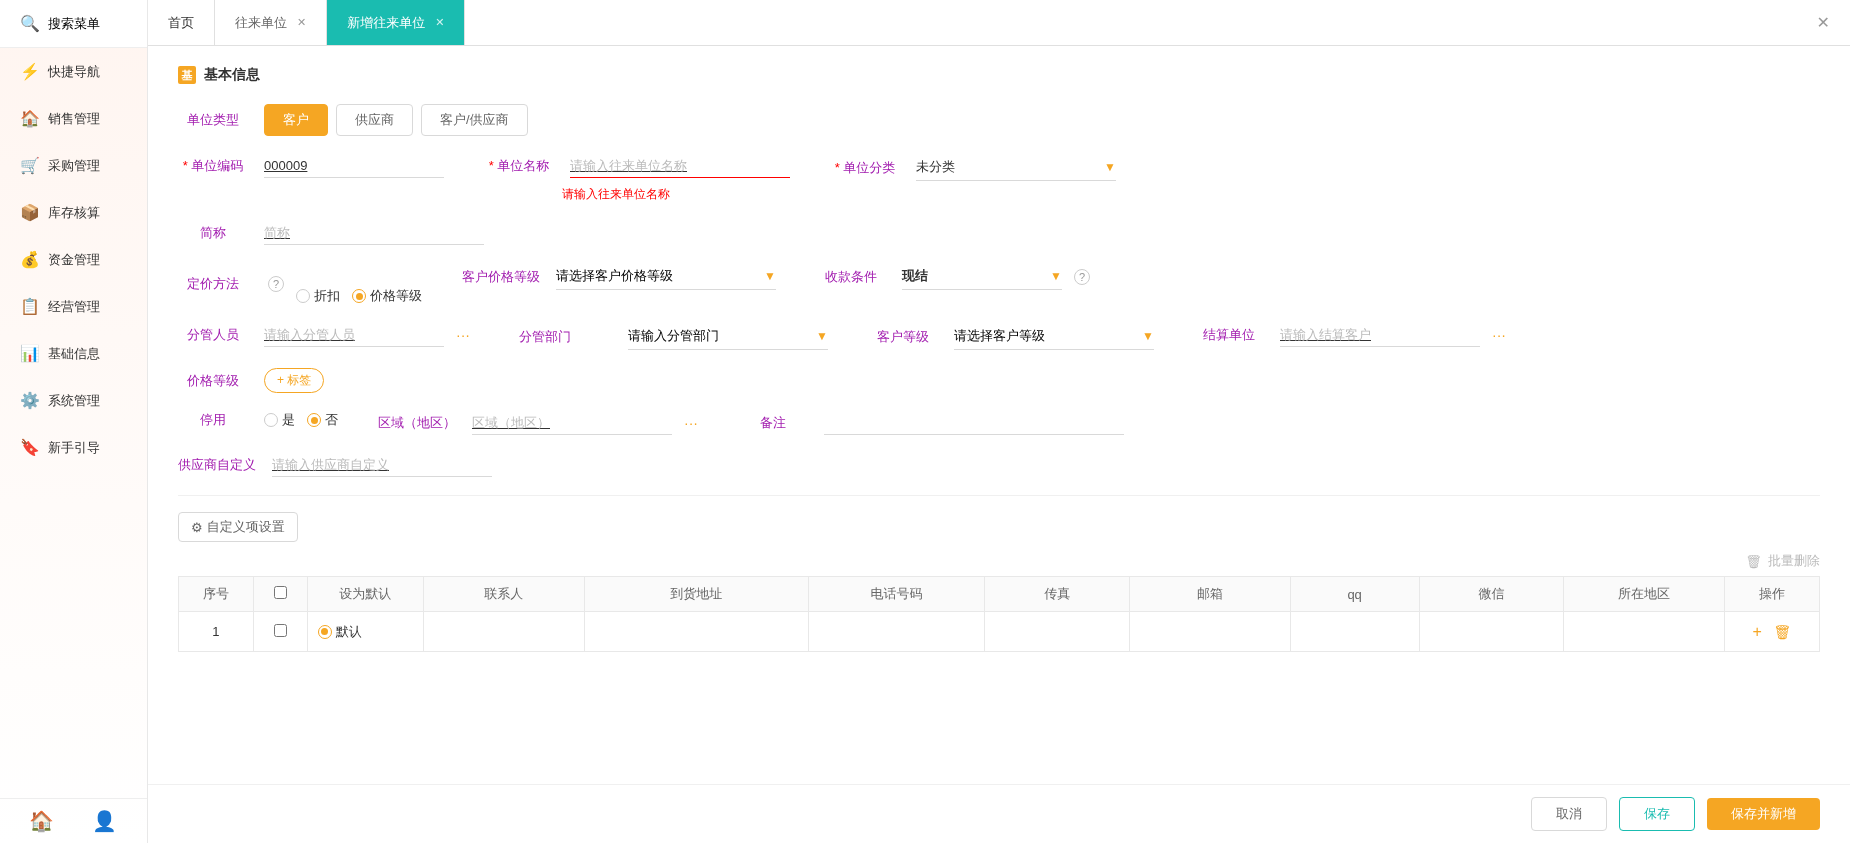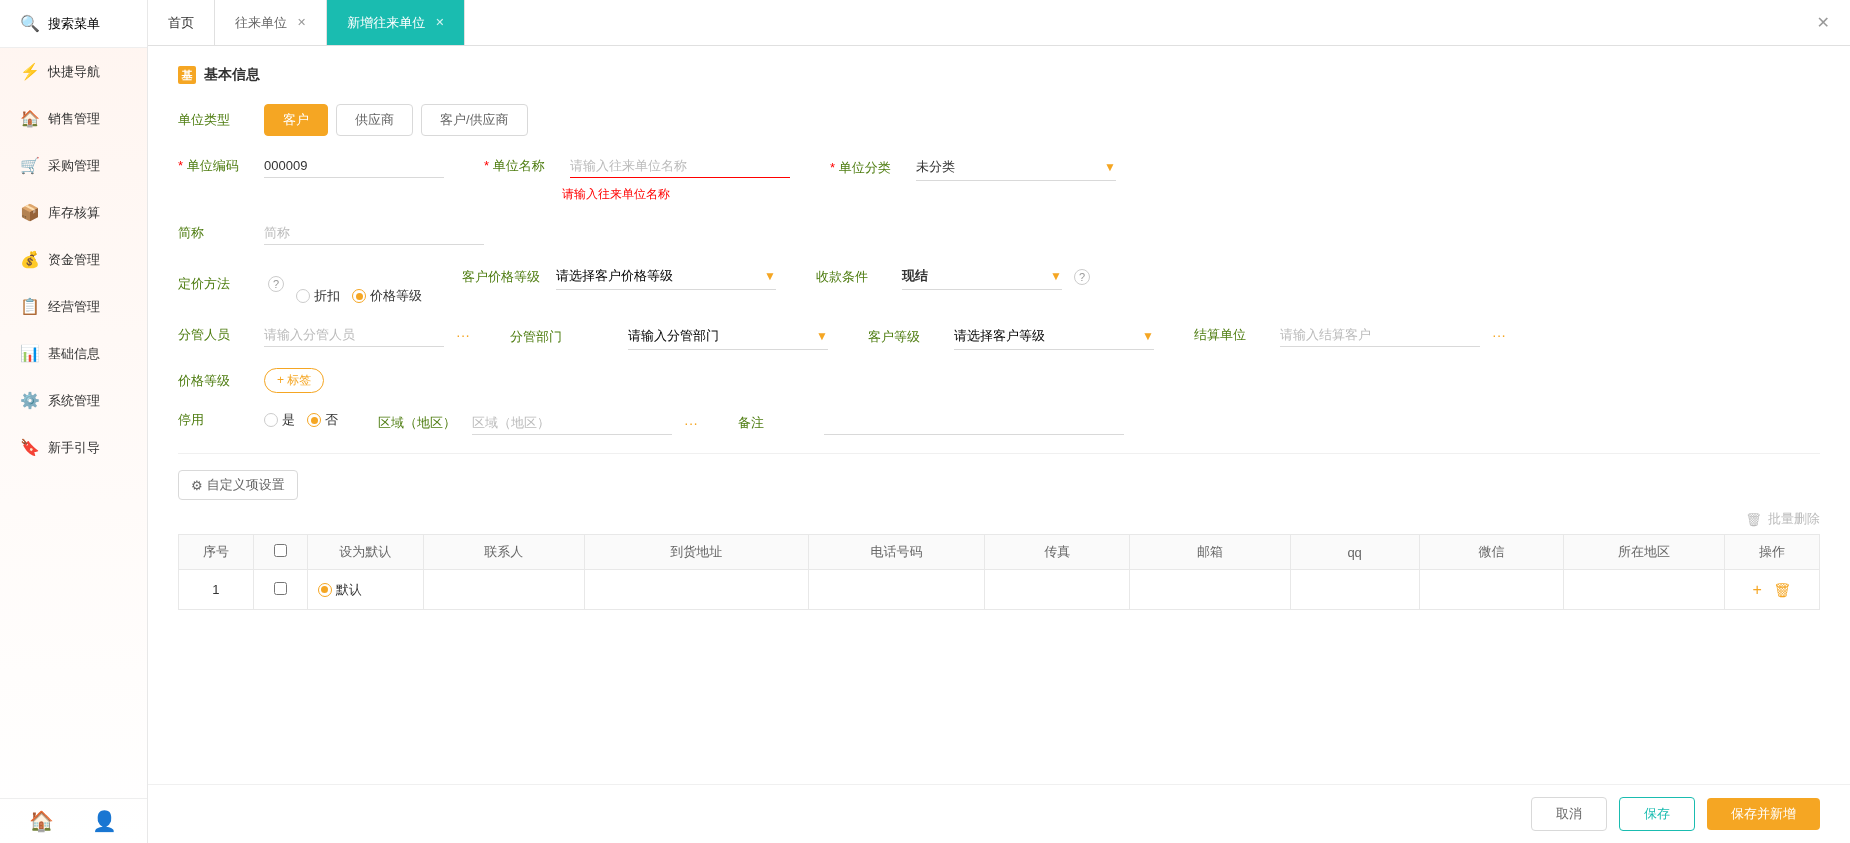--- a/index.html
+++ b/index.html
@@ -120,40 +120,41 @@
       border-radius: 2px;
       display: inline-flex;
       align-items: center;
       justify-content: center;
       color: #fff;
       font-size: 11px;
       font-weight: bold;
     }
     .section-title { font-size: 14px; font-weight: 600; color: #333; }
     .form-label {
-      color: #4d7c0f;
+      color: #a21caf;
       min-width: 70px;
-      text-align: left;
+      text-align: center;
       margin-right: 8px;
       flex-shrink: 0;
     }
     .form-label.required::before {
       content: '* ';
       color: red;
     }
 
     input[type="text"] {
       border: none;
       border-bottom: 1px solid #d9d9d9;
       outline: none;
       padding: 4px 0;
       font-size: 13px;
       width: 100%;
       background: transparent;
       color: #333;
+      text-decoration: underline;
     }
     input[type="text"]::placeholder { color: #bbb; }
     input[type="text"].error { border-bottom-color: red; }
 
     .error-msg { color: red; font-size: 12px; margin-top: 2px; }
 
     
     .type-btn-group { display: flex; gap: 8px; }
     .type-btn {
       padding: 6px 18px;
@@ -543,20 +544,26 @@
         <input type="text" style="width: 200px;" placeholder="区域（地区）">
         <span class="more-btn">···</span>
       </div>
 
       <div class="field-group">
         <span class="form-label">备注</span>
         <input type="text" style="width: 300px;">
       </div>
     </div>
 
+    <div class="row-group">
+      <div class="field-group">
+        <span class="form-label">供应商自定义</span>
+        <input type="text" style="width: 220px;" placeholder="请输入供应商自定义">
+      </div>
+    </div>
 
     <div class="divider"></div>
 
     <div style="margin-bottom:10px;">
       <button class="custom-settings-btn">
         <span>⚙</span>
         <span>自定义项设置</span>
       </button>
     </div>
 

